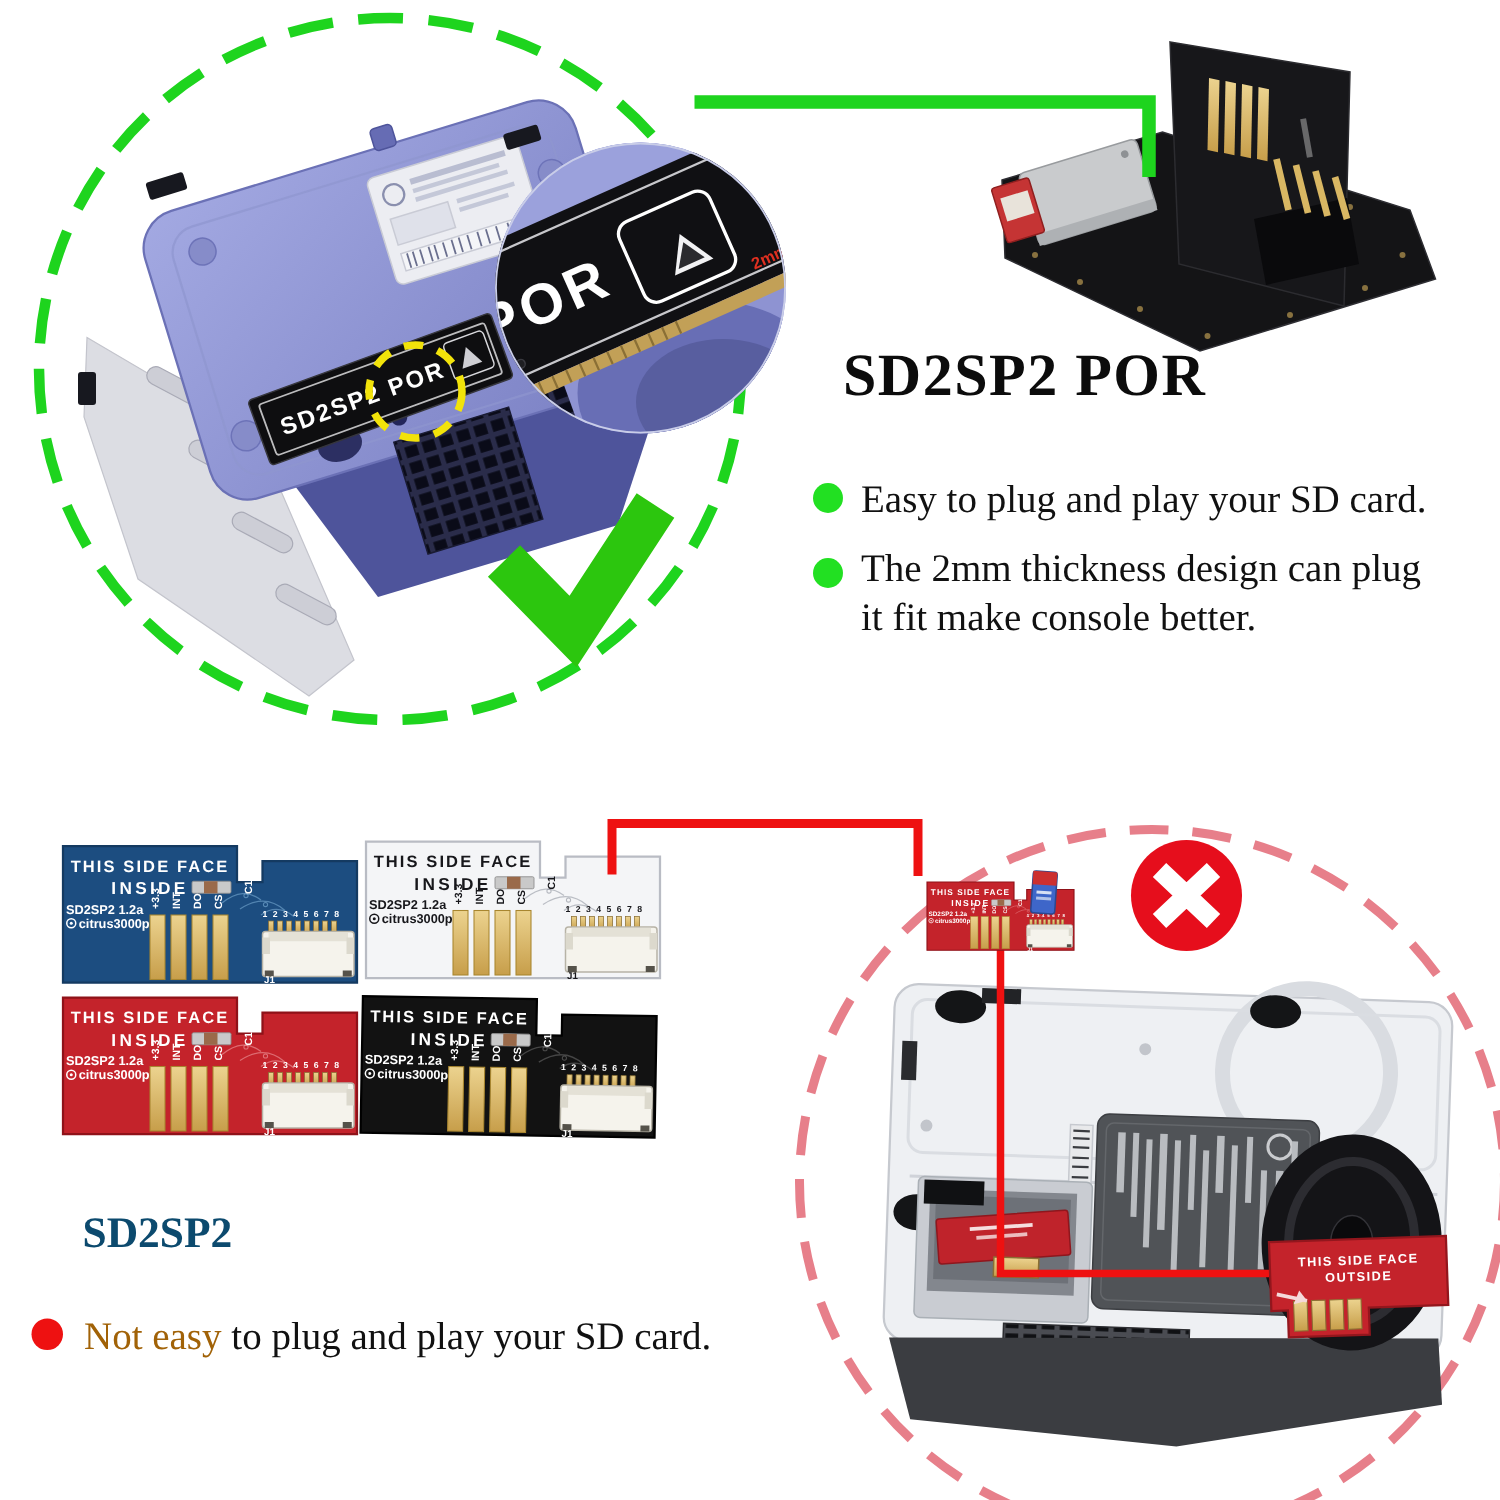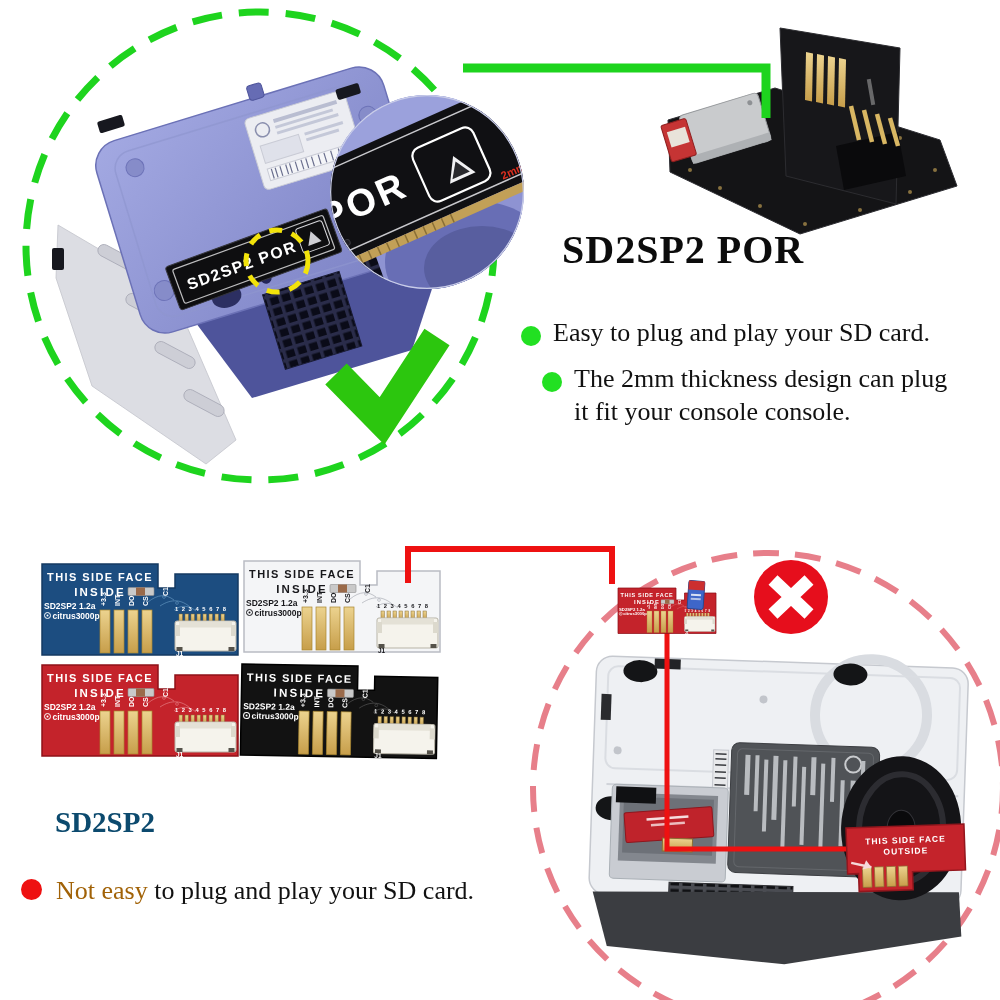--- a/index.html
+++ b/index.html
@@ -9,21 +9,21 @@
 
   
   .page-title{position:absolute;left:562px;top:226px;font:700 40px "Liberation Serif",serif;
               letter-spacing:1px;color:#0c0c0c;}
   .sub-title{position:absolute;left:55px;top:806px;font:700 29px "Liberation Serif",serif;color:#0c4a6e;}
   .bullet{position:absolute;display:flex;align-items:flex-start;color:#111;
           font:400 26px/1.27 "Liberation Serif",serif;}
   .bullet .dot{flex:0 0 auto;border-radius:50%;}
   .dot-green{width:20px;height:20px;background:#22e022;}
   .dot-red{width:21px;height:21px;background:#ee1111;}
-  .b1{left:521px;top:316px;width:450px;align-items:center;}
+  .b1{left:542px;top:316px;width:450px;}
   .b1 .dot{margin:6px 12px 0 0;}
   .b2{left:542px;top:362px;width:460px;}
   .b2 .dot{margin:10px 12px 0 0;}
   .b3{left:21px;top:874px;width:520px;}
   .b3 .dot{margin:5px 14px 0 0;}
   .red-text{color:#a16207;}
 
   
   .bt1{font:700 11px "Liberation Sans",sans-serif;letter-spacing:1.4px;fill:var(--ink);}
   .bt2{font:700 11.5px "Liberation Sans",sans-serif;letter-spacing:2.2px;fill:var(--ink);}
@@ -329,21 +329,21 @@
 <div class="page-title">SD2SP2 POR</div>
 
 <div class="bullet b1">
   <span class="dot dot-green"></span>
   <span>Easy to plug and play your SD card.</span>
 </div>
 
 <div class="bullet b2">
   <span class="dot dot-green"></span>
   <span><span>The 2mm thickness design can plug</span><br>
-  <span>it fit your console console.</span></span>
+  <span>it fit make console better.</span></span>
 </div>
 
 <div class="sub-title">SD2SP2</div>
 
 <div class="bullet b3">
   <span class="dot dot-red"></span>
   <span><span class="red-text">Not easy</span><span> to plug and play your SD card.</span></span>
 </div>
 
 </div>

